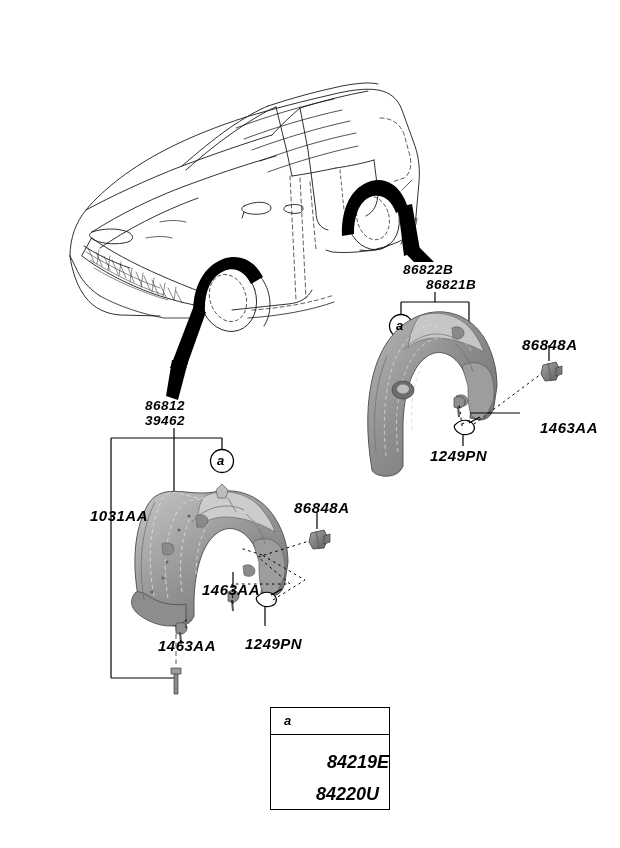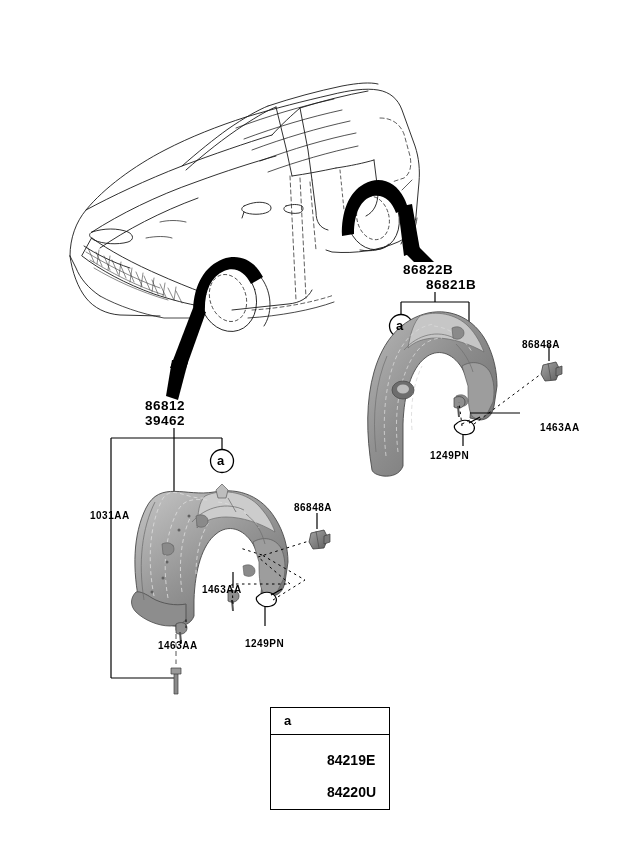--- a/index.html
+++ b/index.html
@@ -1,27 +1,27 @@
 <!DOCTYPE html>
 <html><head>
 <meta charset="utf-8">
 <style>
   html,body{margin:0;padding:0;background:#ffffff;}
   body{width:620px;height:848px;position:relative;overflow:hidden;
        font-family:"Liberation Sans","DejaVu Sans",sans-serif;}
-  .stage{position:absolute;inset:0;width:620px;height:848px;}
+  .stage{position:absolute;inset:0;width:620px;height:848px;font-style:italic;}
   svg{display:block;}
   .lbl{position:absolute;font-weight:700;color:#000;letter-spacing:0.5px;
        white-space:nowrap;font-size:13.5px;line-height:15px;}
-  .lbl.sm{font-size:10px;}
+  .lbl.sm{font-size:15px;}
   .legend-box{position:absolute;left:270px;top:707px;width:120px;height:103px;
        border:1.6px solid #000;background:#fff;box-sizing:border-box;}
   .legend-div{position:absolute;left:0;top:26px;width:100%;height:0;
        border-top:1.4px solid #000;}
-  .legend-txt{position:absolute;font-weight:700;font-size:14px;color:#000;}
+  .legend-txt{position:absolute;font-weight:700;font-size:18px;color:#000;}
 </style>
 </head>
 <body>
 
 <div class="stage">
 
 <svg width="620" height="848" viewBox="0 0 620 848">
   <defs>
     <linearGradient id="gLiner" x1="0" y1="0" x2="1" y2="1">
       <stop offset="0" stop-color="#b9b9b9"></stop>
@@ -373,19 +373,19 @@
 <div class="lbl sm" style="left:540px;top:420px;">1463AA</div>
 <div class="lbl sm" style="left:430px;top:448px;">1249PN</div>
 
 <div class="lbl sm" style="left:90px;top:508px;text-align:center;">1031AA</div>
 <div class="lbl sm" style="left:294px;top:500px;">86848A</div>
 <div class="lbl sm" style="left:202px;top:582px;">1463AA</div>
 <div class="lbl sm" style="left:158px;top:638px;">1463AA</div>
 <div class="lbl sm" style="left:245px;top:636px;">1249PN</div>
 
 <div class="legend-txt" style="left:327px;top:752px;">84219E</div>
-<div class="legend-txt" style="left:327px;top:784px;">84220U</div>
+<div class="legend-txt" style="left:316px;top:784px;">84220U</div>
 
 <div class="lbl" style="left:396px;top:318px;font-size:13px;">a</div>
 <div class="lbl" style="left:217px;top:453px;font-size:13px;">a</div>
 <div class="lbl" style="left:284px;top:713px;font-size:13px;">a</div>
 
 </div>
 
 </body></html>

